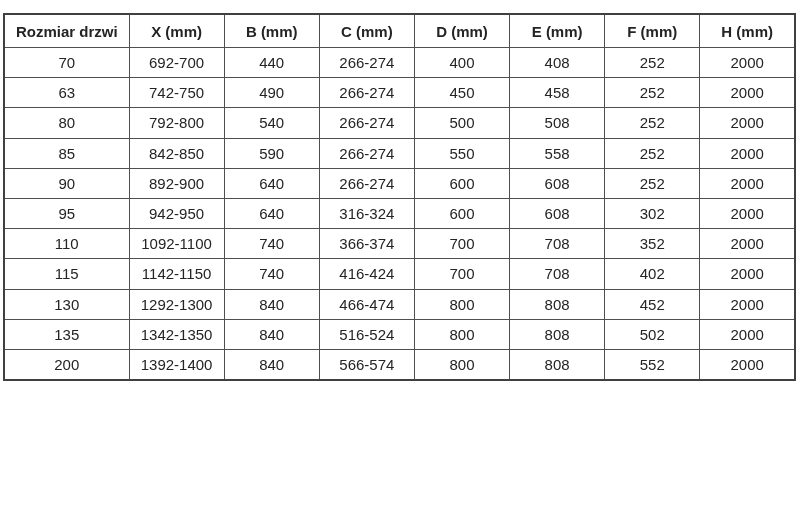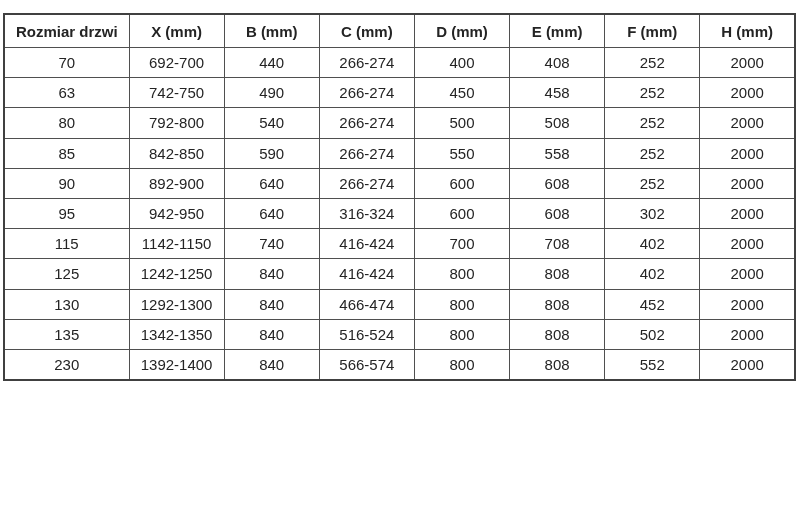--- a/index.html
+++ b/index.html
@@ -128,36 +128,36 @@
           <td>95</td>
           <td>942-950</td>
           <td>640</td>
           <td>316-324</td>
           <td>600</td>
           <td>608</td>
           <td>302</td>
           <td>2000</td>
         </tr>
         <tr>
+          <td>110</td>
+          <td>1092-1100</td>
+          <td>740</td>
+          <td>366-374</td>
+          <td>700</td>
+          <td>708</td>
+          <td>352</td>
+          <td>2000</td>
+        </tr>
+        <tr>
           <td>115</td>
           <td>1142-1150</td>
           <td>740</td>
           <td>416-424</td>
           <td>700</td>
           <td>708</td>
-          <td>402</td>
-          <td>2000</td>
-        </tr>
-        <tr>
-          <td>125</td>
-          <td>1242-1250</td>
-          <td>840</td>
-          <td>416-424</td>
-          <td>800</td>
-          <td>808</td>
           <td>402</td>
           <td>2000</td>
         </tr>
         <tr>
           <td>130</td>
           <td>1292-1300</td>
           <td>840</td>
           <td>466-474</td>
           <td>800</td>
           <td>808</td>
@@ -168,21 +168,21 @@
           <td>135</td>
           <td>1342-1350</td>
           <td>840</td>
           <td>516-524</td>
           <td>800</td>
           <td>808</td>
           <td>502</td>
           <td>2000</td>
         </tr>
         <tr>
-          <td>230</td>
+          <td>200</td>
           <td>1392-1400</td>
           <td>840</td>
           <td>566-574</td>
           <td>800</td>
           <td>808</td>
           <td>552</td>
           <td>2000</td>
         </tr>
       </tbody>
   </table>

